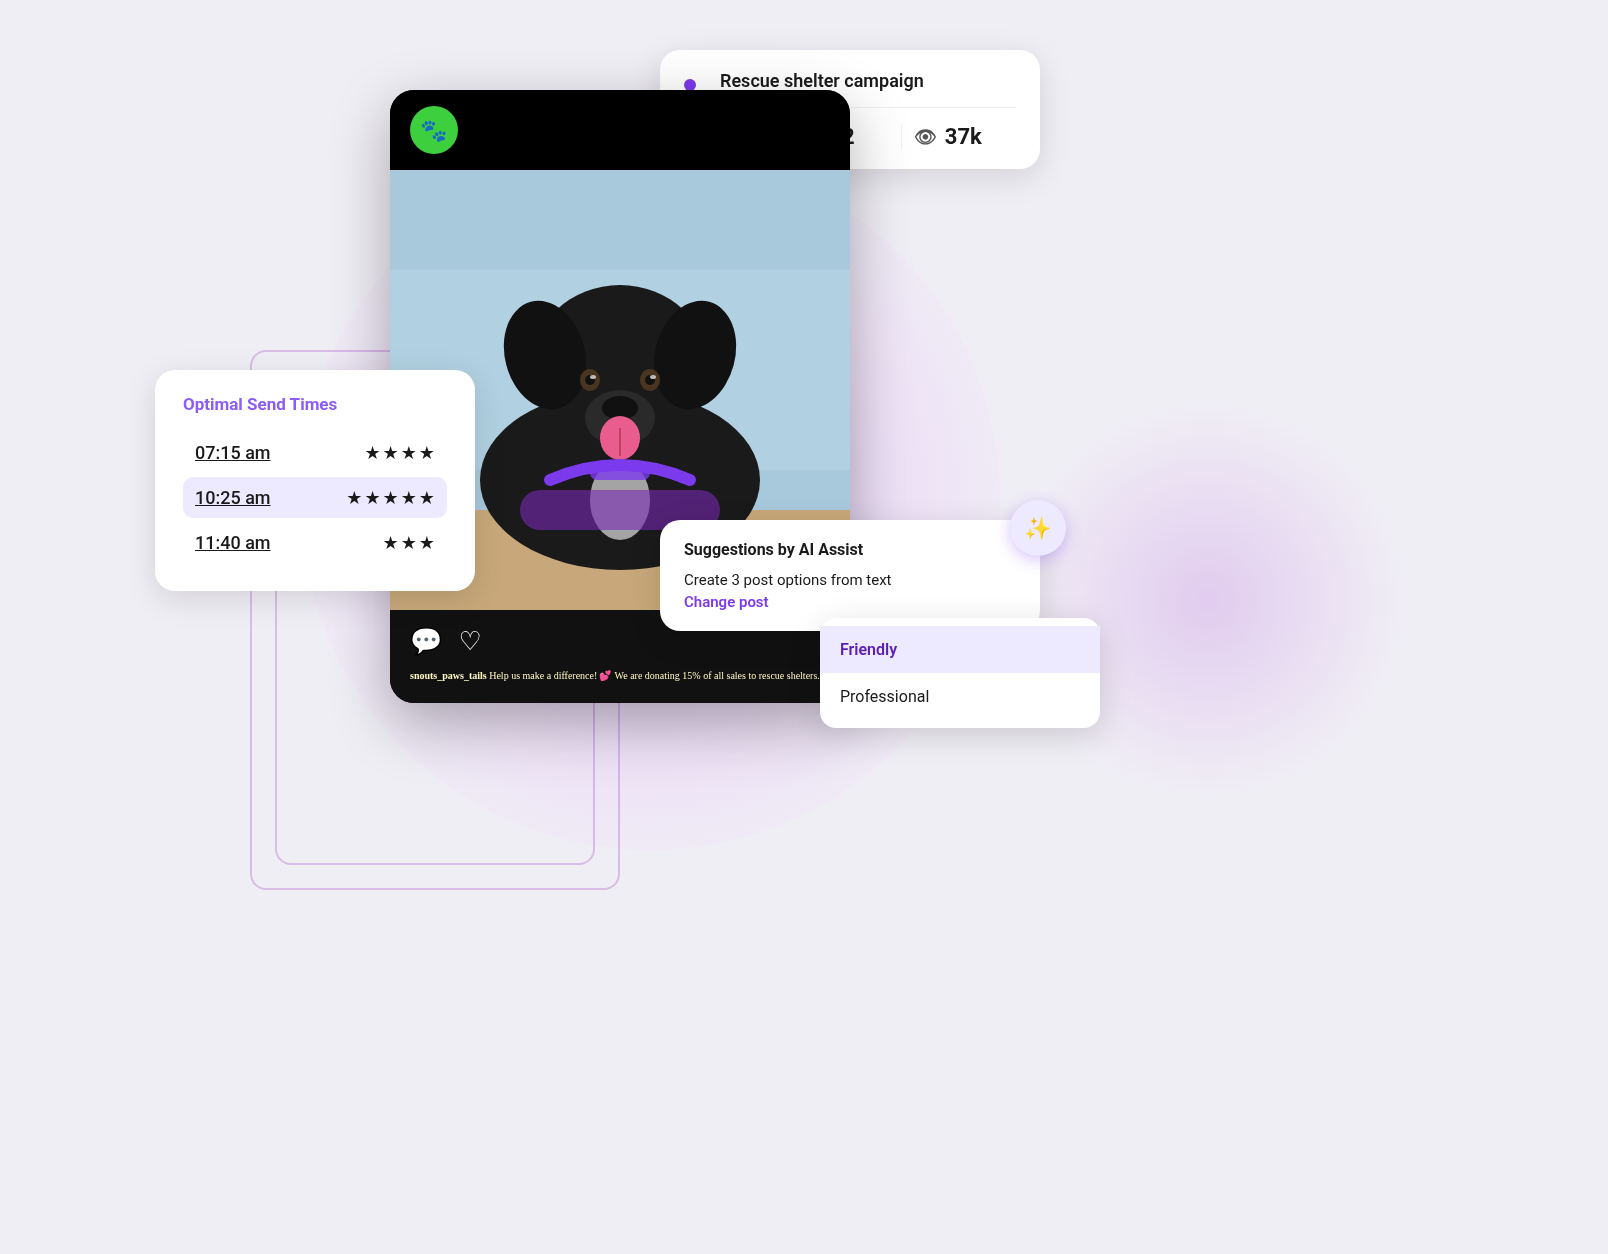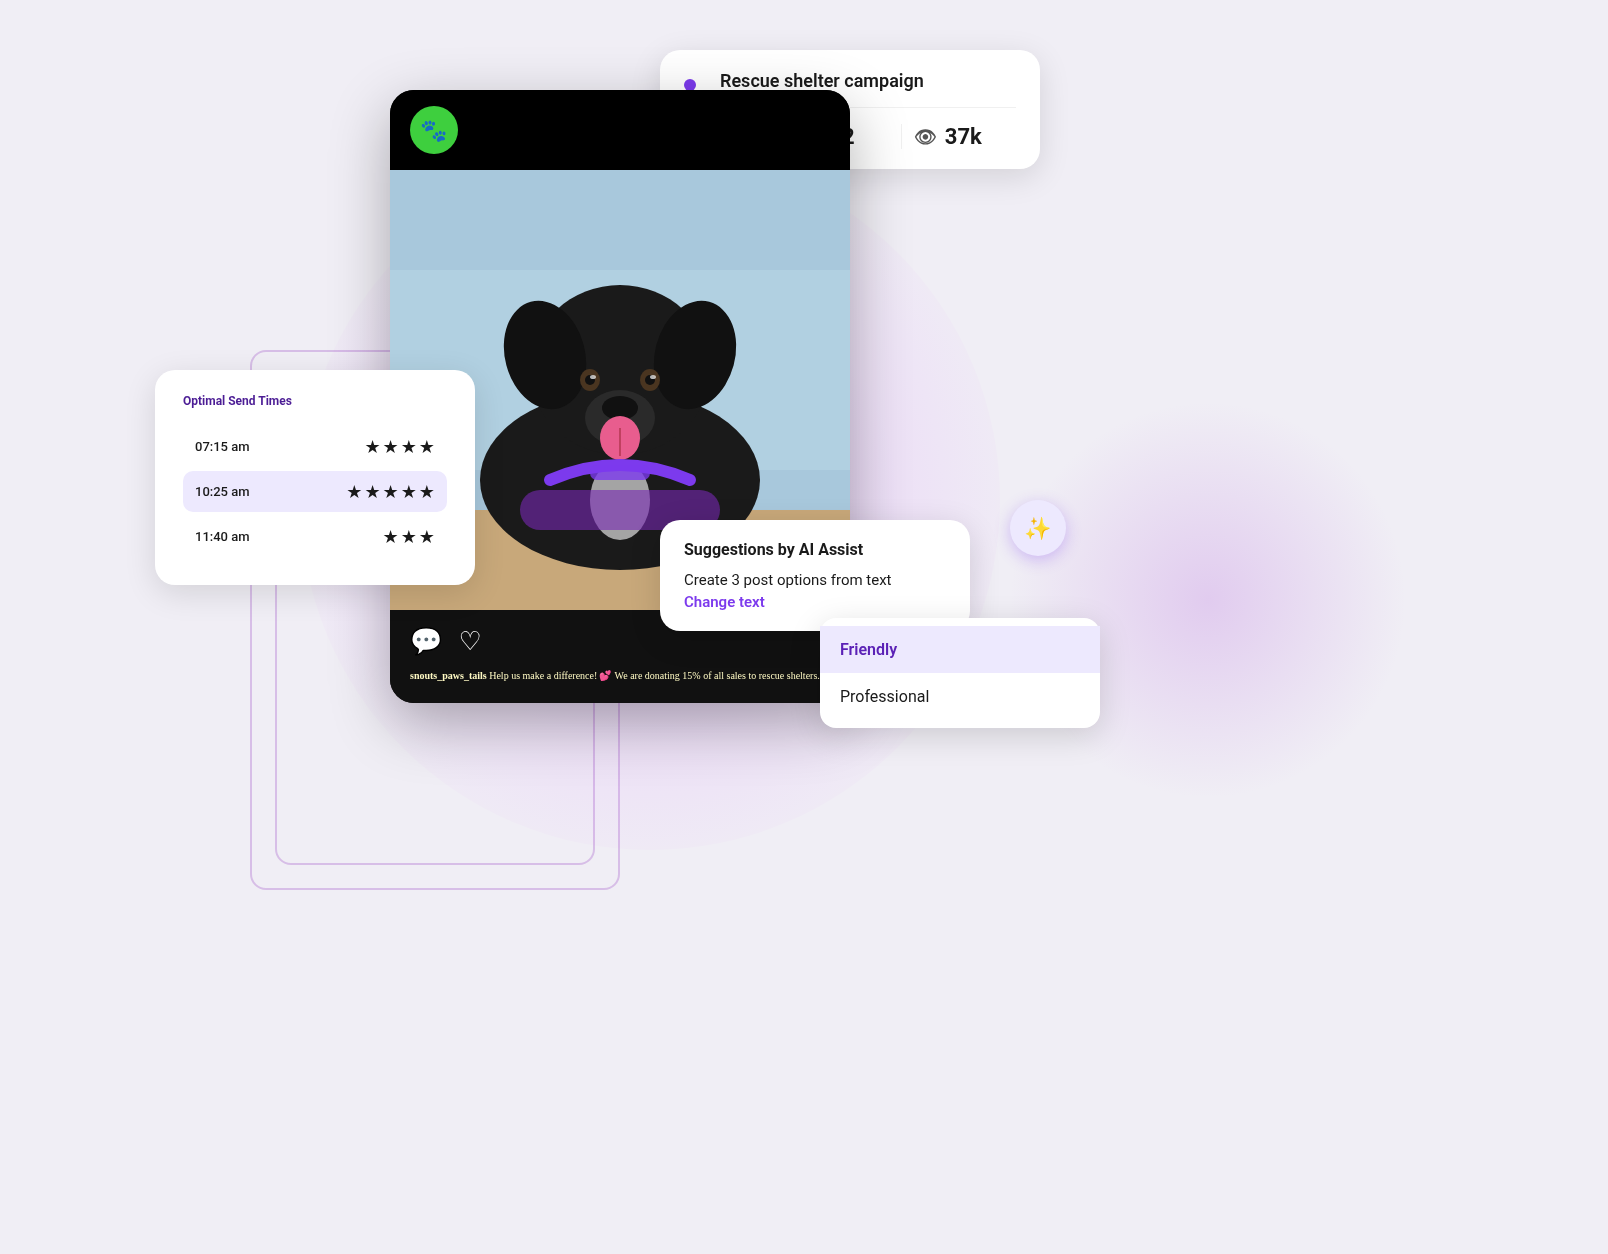--- a/index.html
+++ b/index.html
@@ -175,43 +175,44 @@
       top: 370px;
       left: 155px;
       background: white;
       border-radius: 20px;
       padding: 24px 28px;
       box-shadow: 0 8px 32px rgba(0,0,0,0.12);
       width: 320px;
     }
 
     .send-times-title {
-      font-size: 12px;
+      font-size: 17px;
       font-weight: 700;
-      color: #4c1d95;
+      color: #8b5cf6;
       margin-bottom: 18px;
     }
 
     .time-row {
       display: flex;
       align-items: center;
       justify-content: space-between;
       padding: 10px 12px;
       border-radius: 10px;
       margin-bottom: 4px;
     }
 
     .time-row.highlighted {
       background: #ede9fe;
     }
 
     .time-label {
-      font-size: 13px;
+      font-size: 18px;
       font-weight: 500;
       color: #1a1a1a;
+      text-decoration: underline;
     }
 
     .stars {
       display: flex;
       gap: 2px;
     }
 
     .star {
       font-size: 18px;
       color: #1a1a1a;
@@ -219,21 +220,21 @@
 
     
     .ai-card {
       position: absolute;
       top: 520px;
       left: 660px;
       background: white;
       border-radius: 20px;
       padding: 20px 24px;
       box-shadow: 0 8px 32px rgba(0,0,0,0.14);
-      width: 310px;
+      width: 380px;
       z-index: 10;
     }
 
     .ai-card-title {
       font-size: 16px;
       font-weight: 700;
       color: #1a1a1a;
       margin-bottom: 12px;
     }
 
@@ -428,21 +429,21 @@
       <span class="star">★</span>
       <span class="star">★</span>
       <span class="star">★</span>
     </div>
   </div>
 </div>
 
 <div class="ai-card">
   <div class="ai-card-title">Suggestions by AI Assist</div>
   <div class="ai-option">Create 3 post options from text</div>
-  <div class="ai-change-tone">Change text</div>
+  <div class="ai-change-tone">Change post</div>
 </div>
 
 <div class="ai-float-btn">
   <span>✨</span>
 </div>
 
 <div class="tone-dropdown">
   <div class="tone-item active">
     <span>Friendly</span>
   </div>

